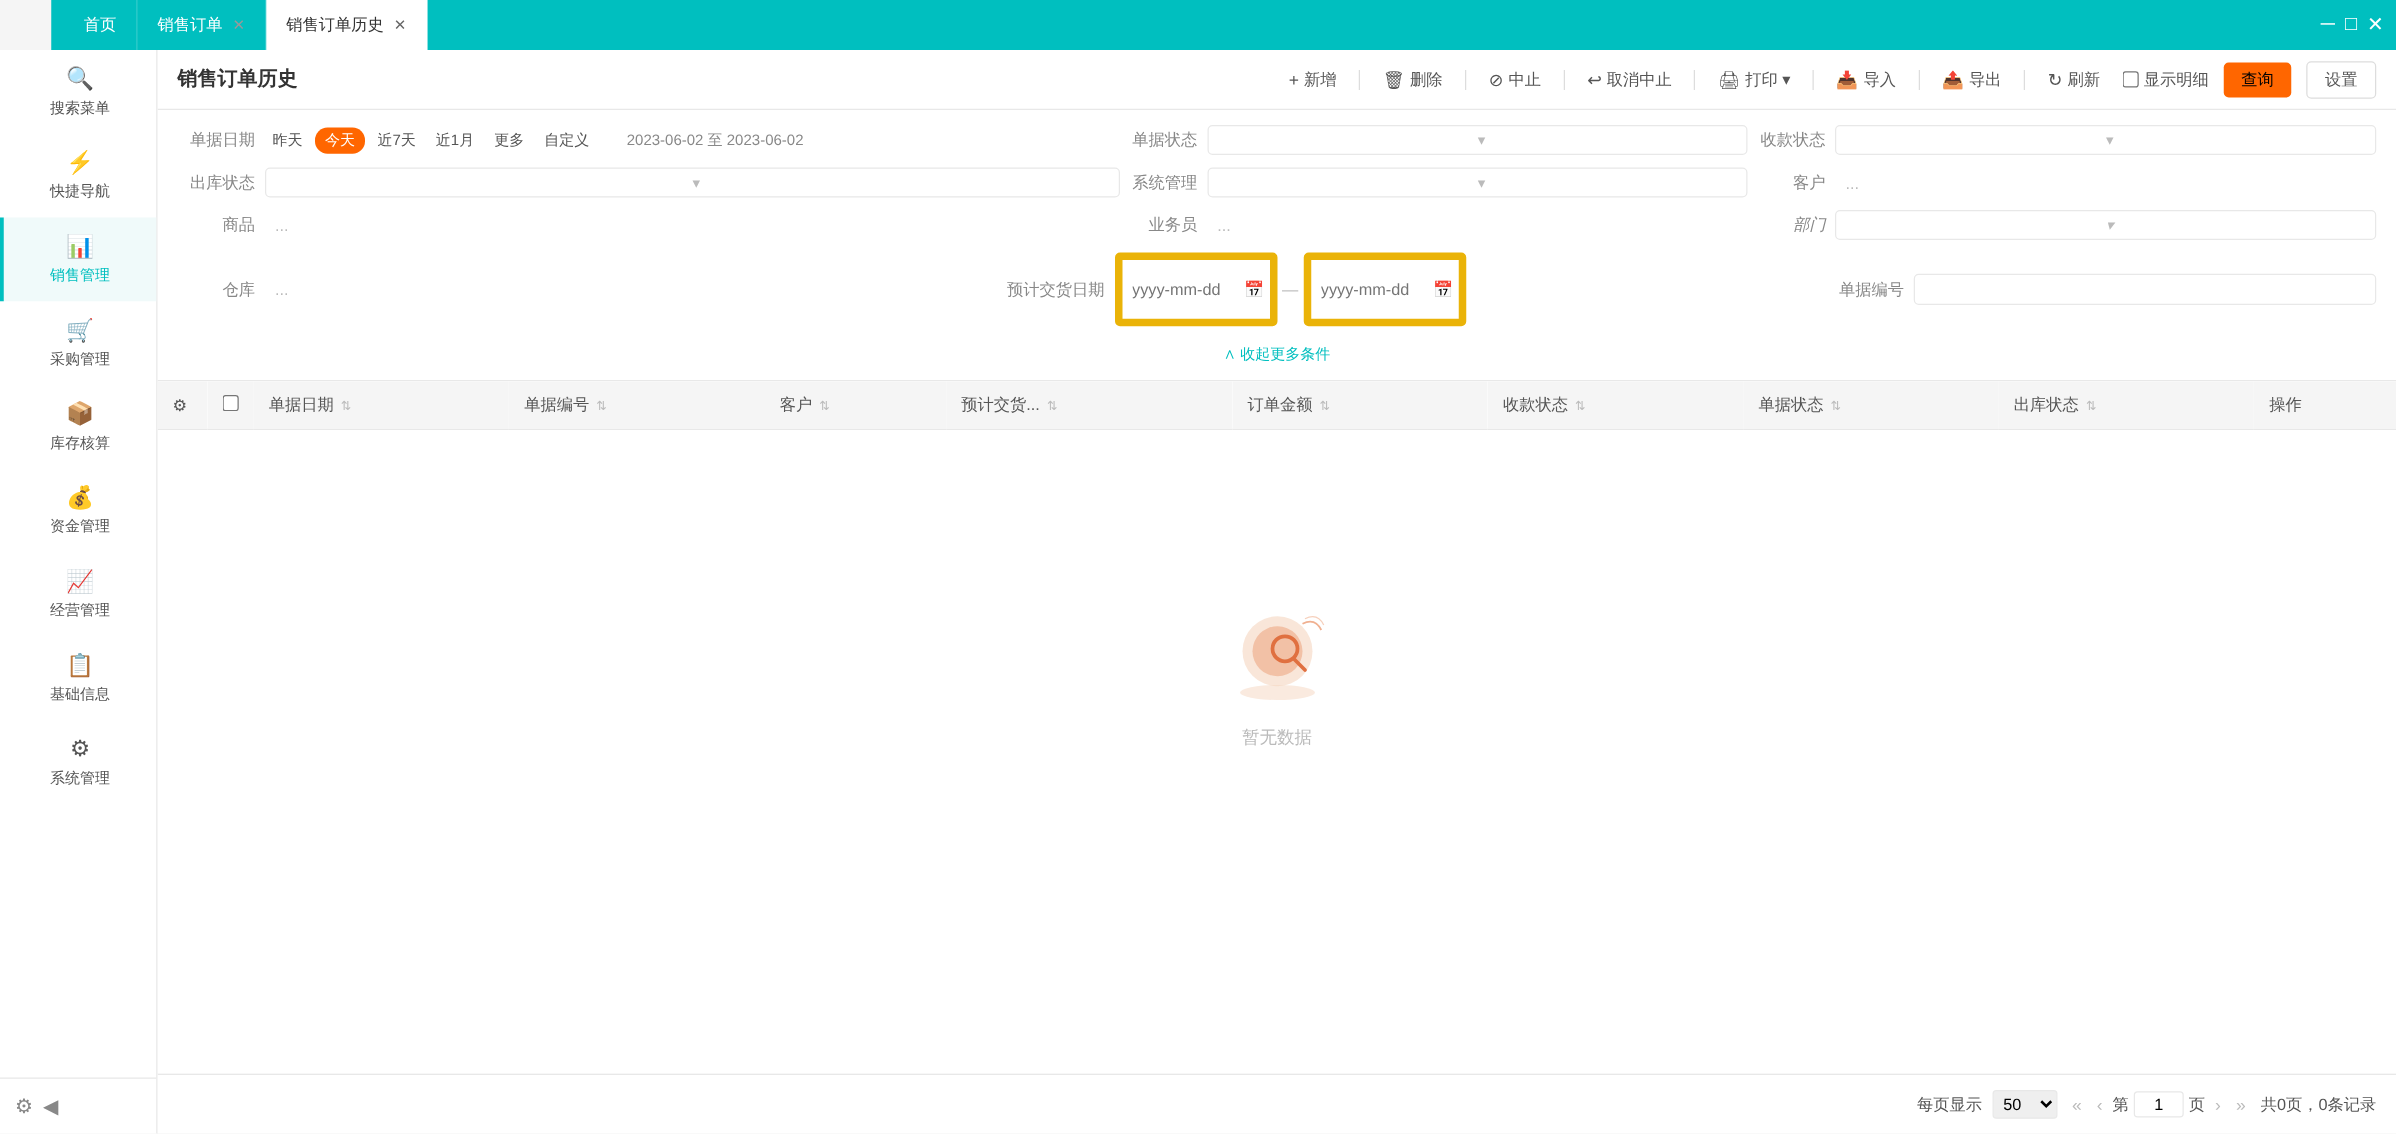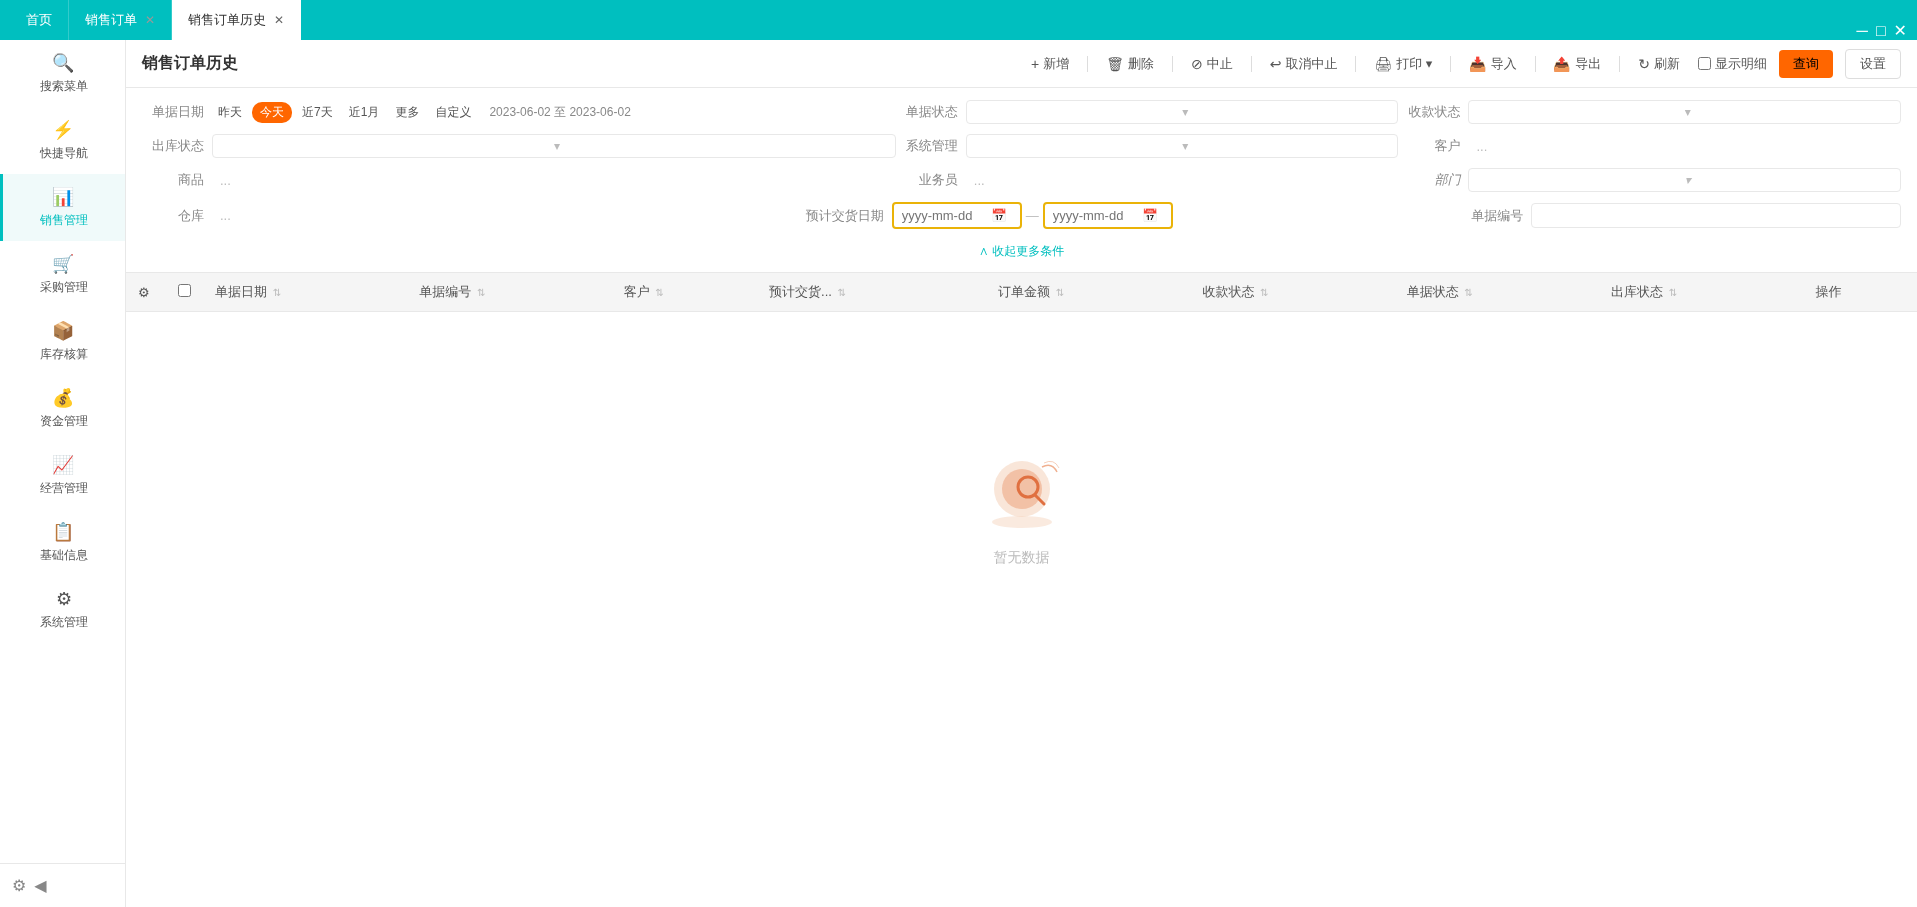--- a/index.html
+++ b/index.html
@@ -3,23 +3,24 @@
   <meta charset="utf-8">
   <style>
     * { box-sizing: border-box; margin: 0; padding: 0; font-family: "Microsoft YaHei", Arial, sans-serif; font-size: 13px; }
     body { display: flex; flex-direction: column; height: 907px; width: 1917px; background: #f5f5f5; overflow: hidden; }
 
     
     .top-bar {
       height: 40px;
       background: #00bfbf;
       display: flex;
-      align-items: flex-end;
+      align-items: center;
       padding: 0 10px;
       flex-shrink: 0;
+      margin-left: 41px;
     }
     .top-bar-tabs { display: flex; flex: 1; height: 100%; }
     .top-bar-tab {
       display: flex; align-items: center; padding: 0 16px; cursor: pointer;
       color: #fff; font-size: 13px; border-right: 1px solid rgba(255,255,255,0.2);
       height: 100%;
     }
     .top-bar-tab.active { background: #fff; color: #333; }
     .top-bar-tab .close-icon { margin-left: 8px; cursor: pointer; color: #999; font-size: 12px; }
     .top-bar-tab.active .close-icon { color: #666; }
@@ -82,26 +83,26 @@
     }
     .filter-row { display: flex; align-items: center; margin-bottom: 10px; gap: 0; }
     .filter-row:last-child { margin-bottom: 0; }
     .filter-group { display: flex; align-items: center; flex: 1; min-width: 0; }
     .filter-label { color: #888; width: 70px; flex-shrink: 0; text-align: right; padding-right: 8px; }
     .filter-input-wrap { flex: 1; display: flex; align-items: center; border: 1px solid #e8e8e8; border-radius: 4px; padding: 4px 8px; min-width: 0; background: #fff; }
     .filter-input-wrap input { border: none; outline: none; flex: 1; min-width: 0; font-size: 13px; color: #333; }
     .date-filter { display: flex; align-items: center; gap: 4px; flex: 1; }
     .date-btn { padding: 2px 6px; border-radius: 3px; cursor: pointer; color: #555; font-size: 12px; }
     .date-btn.active { background: #ff6600; color: #fff; border-radius: 10px; padding: 2px 8px; }
-    .date-range-text { color: #888; font-size: 12px; margin-left: 8px; }
+    .date-range-text { color: #888; font-size: 12px; margin-left: 20px; }
     .filter-select { flex: 1; display: flex; align-items: center; border: 1px solid #e8e8e8; border-radius: 4px; padding: 4px 8px; background: #fff; cursor: pointer; }
     .filter-select span { flex: 1; color: #ccc; }
     .filter-select .arrow-icon { color: #bbb; font-size: 12px; }
     .filter-dots { color: #bbb; cursor: pointer; padding: 4px 8px; }
-    .date-input-wrap { display: flex; align-items: center; border: 2px solid #eab308; border-radius: 4px; padding: 4px 8px; flex: 1; }
+    .date-input-wrap { display: flex; align-items: center; border: 6px solid #eab308; border-radius: 4px; padding: 16px 8px; flex: 1; }
     .date-input-wrap input { border: none; outline: none; color: #ccc; font-size: 13px; width: 90px; }
     .date-input-wrap .cal-icon { color: #bbb; cursor: pointer; }
     .date-dash { color: #bbb; padding: 0 4px; }
     .collapse-bar { text-align: center; color: #00bfbf; cursor: pointer; font-size: 12px; padding-top: 4px; }
 
     
     .table-area { flex: 1; overflow: auto; background: #fff; }
     .data-table { width: 100%; border-collapse: collapse; }
     .data-table th {
       background: #f5f5f5;
@@ -420,15 +421,30 @@
           <circle cx="56" cy="50" r="10" fill="none" stroke="#e07040" stroke-width="3"></circle>
           <line x1="63" y1="58" x2="72" y2="67" stroke="#e07040" stroke-width="3" stroke-linecap="round"></line>
 
           <path d="M70 30 Q80 25 85 35" stroke="#f0b090" stroke-width="1.5" fill="none"></path>
           <path d="M72 26 Q82 21 87 31" stroke="#f0b090" stroke-width="1" fill="none" opacity="0.6"></path>
         </svg>
         <span class="empty-text">暂无数据</span>
       </div>
     </div>
 
+    <div class="pagination">
+      <span>每页显示</span>
+      <select id="page-size-select">
+      <option value="10">10</option><option value="20">20</option><option value="50" selected="">50</option><option value="100">100</option></select>
+      <div class="page-nav">
+        <span class="page-nav-btn">«</span>
+        <span class="page-nav-btn">‹</span>
+        <span>第</span>
+        <input class="page-num-input" type="text" value="1" style="">
+        <span>页</span>
+        <span class="page-nav-btn">›</span>
+        <span class="page-nav-btn">»</span>
+      </div>
+      <span>共0页，0条记录</span>
+    </div>
 
   </div>
 </div>
 
 </body></html>

